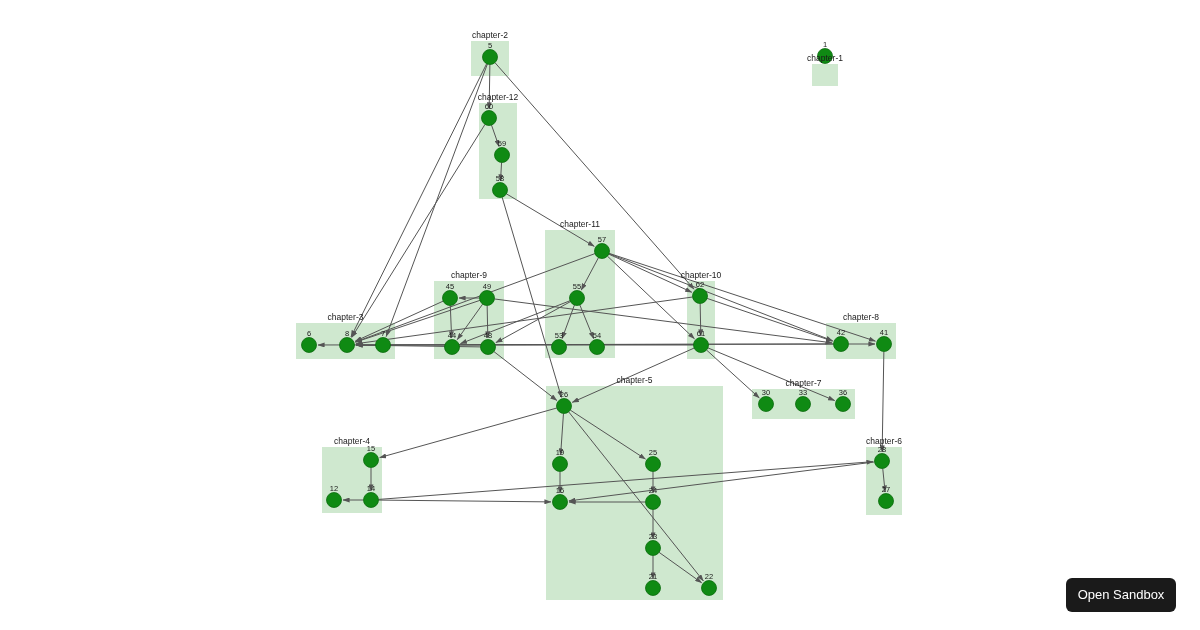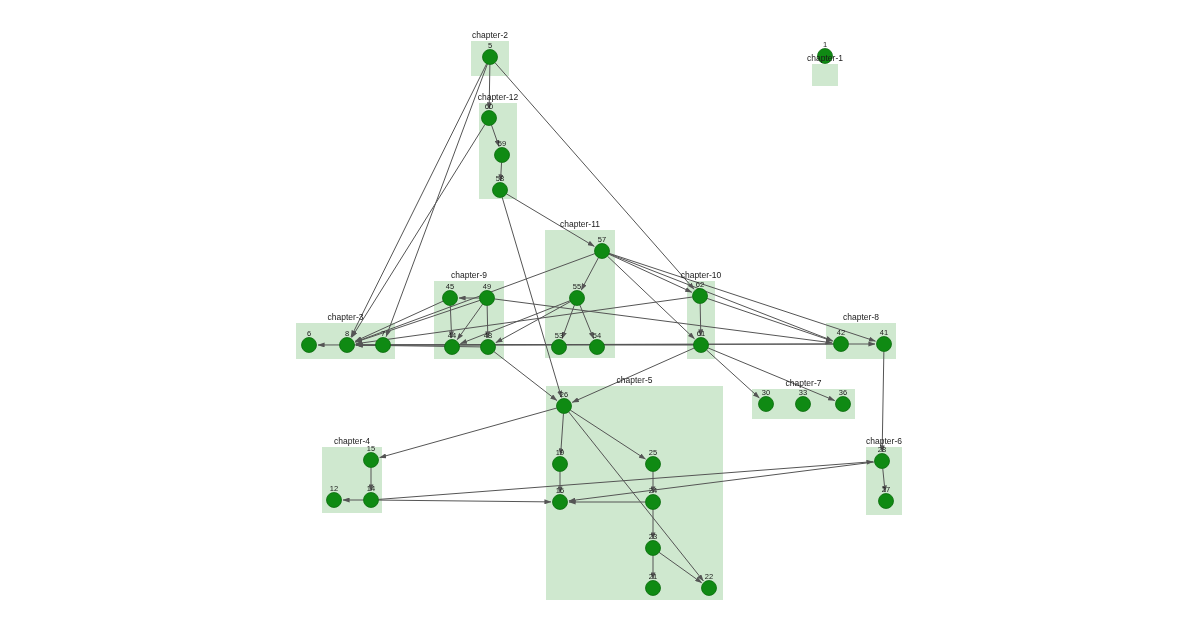--- a/index.html
+++ b/index.html
@@ -236,13 +236,14 @@
         <text class="cluster-label" x="345.5" y="320">chapter-3</text>
         <text class="cluster-label" x="701" y="278">chapter-10</text>
         <text class="cluster-label" x="861" y="320">chapter-8</text>
         <text class="cluster-label" x="803.5" y="386">chapter-7</text>
         <text class="cluster-label" x="634.5" y="383">chapter-5</text>
         <text class="cluster-label" x="352" y="444">chapter-4</text>
         <text class="cluster-label" x="884" y="444">chapter-6</text>
       </g>
   </svg>
 
+  <button id="open-sandbox-button">Open Sandbox</button>
 </div>
 
 </body></html>

